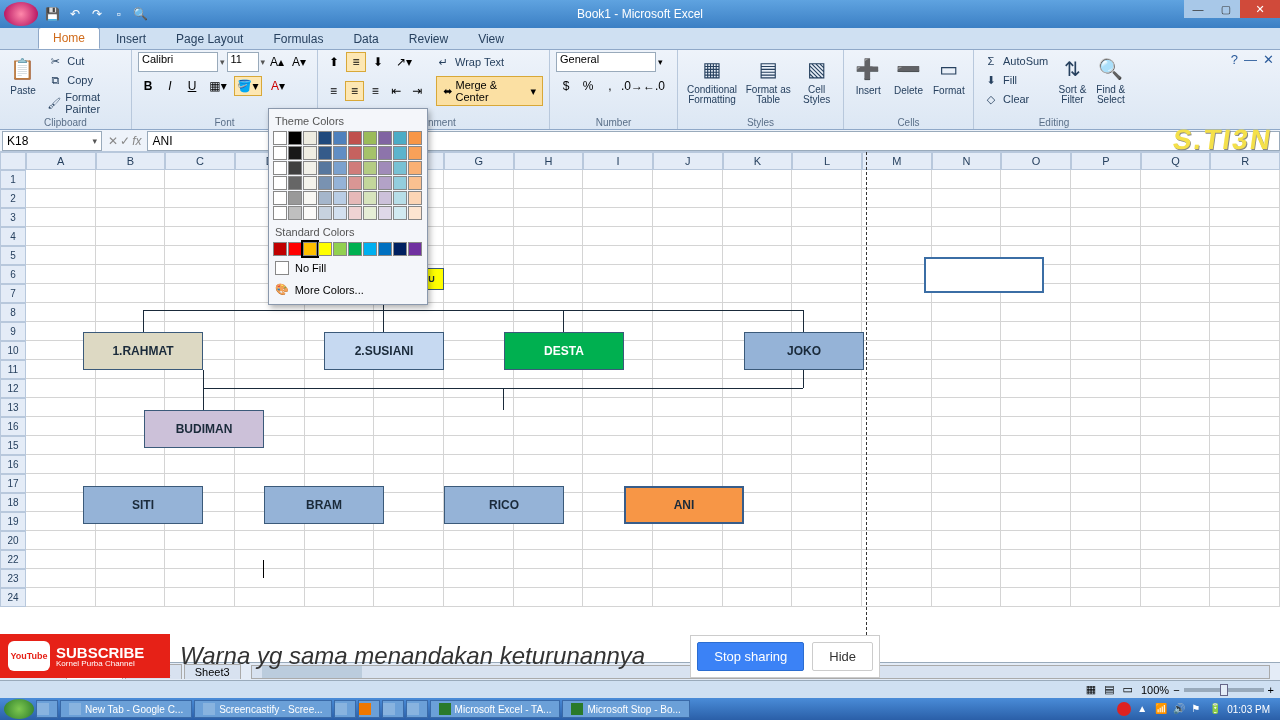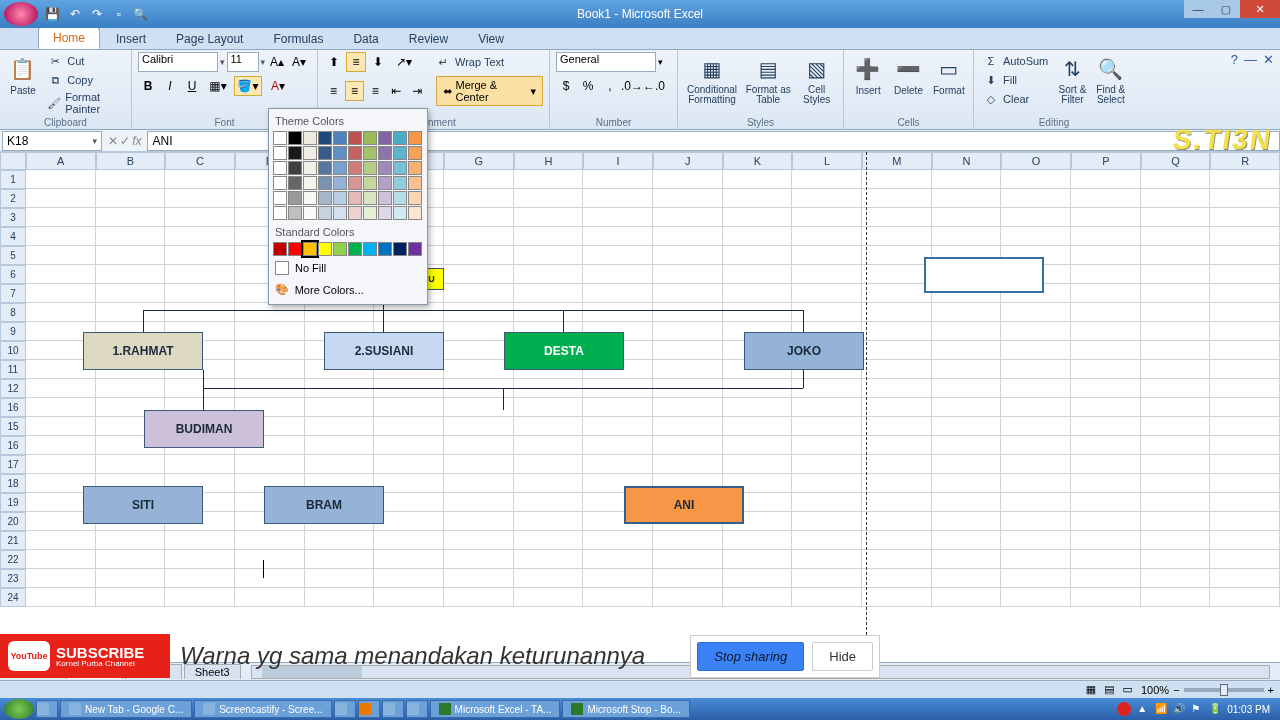--- a/index.html
+++ b/index.html
@@ -98,21 +98,21 @@
 
 .sub-overlay { position: absolute; left: 0; bottom: 42px; display: flex; align-items: center; gap: 10px; z-index: 60; }
 .yt { width: 170px; height: 44px; background: #e62117; color: #fff; display: flex; align-items: center; gap: 6px; padding: 0 8px; }
 .yt .logo { width: 42px; height: 30px; background: #fff; border-radius: 6px; color: #e62117; display: flex; align-items: center; justify-content: center; font-size: 9px; font-weight: bold; }
 .yt .txt { display: flex; flex-direction: column; line-height: 1; }
 .yt .txt .s { font-size: 15px; font-weight: bold; }
 .yt .txt .c { font-size: 8px; }
 .caption { font-size: 24px; color: #333; font-style: italic; }
 .share-box { position: absolute; bottom: 42px; right: 400px; background: #fff; border: 1px solid #ccc; padding: 6px; display: flex; gap: 8px; align-items: center; z-index: 60; }
 .share-box button { padding: 6px 16px; font-size: 13px; border: 1px solid #2b6dd1; border-radius: 2px; cursor: pointer; }
-.share-box .stop { background: #3b82f6; color: #0f172a; font-style: italic; }
+.share-box .stop { background: #3b82f6; color: #ffffff; }
 .share-box .hide { background: #fff; color: #333; border-color: #ccc; }
 
 
 .taskbar { position: absolute; bottom: 0; left: 0; right: 0; height: 22px; background: linear-gradient(#4a8cd8, #2a5fa8); display: flex; align-items: center; padding: 0 4px; gap: 2px; }
 .start { width: 30px; height: 20px; background: radial-gradient(circle, #7ec850, #2a7a2a); border-radius: 50%; }
 .tb-item { height: 18px; padding: 0 8px; background: #6ba0d8; border: 1px solid #3a6aa8; display: flex; align-items: center; font-size: 10px; color: #fff; gap: 4px; max-width: 150px; overflow: hidden; white-space: nowrap; }
 .tb-item .ico { width: 12px; height: 12px; background: #fff3; }
 .tray { margin-left: auto; display: flex; align-items: center; gap: 6px; color: #fff; font-size: 10px; padding-right: 6px; }
 .tray .tico { width: 12px; height: 12px; }
 
@@ -704,20 +704,41 @@
         <div class="cell" style="width: 70px;"></div>
         <div class="cell" style="width: 70px;"></div>
         <div class="cell" style="width: 70px;"></div>
         <div class="cell" style="width: 70px;"></div>
         <div class="cell" style="width: 70px;"></div>
         <div class="cell" style="width: 70px;"></div>
         <div class="cell" style="width: 70px;"></div>
         <div class="cell" style="width: 70px;"></div>
       </div>
       <div class="row">
+        <div class="rowhdr">13</div>
+        <div class="cell" style="width: 70px;"></div>
+        <div class="cell" style="width: 70px;"></div>
+        <div class="cell" style="width: 70px;"></div>
+        <div class="cell" style="width: 70px;"></div>
+        <div class="cell" style="width: 70px;"></div>
+        <div class="cell" style="width: 70px;"></div>
+        <div class="cell" style="width: 70px;"></div>
+        <div class="cell" style="width: 70px;"></div>
+        <div class="cell" style="width: 70px;"></div>
+        <div class="cell" style="width: 70px;"></div>
+        <div class="cell" style="width: 70px;"></div>
+        <div class="cell" style="width: 70px;"></div>
+        <div class="cell" style="width: 70px;"></div>
+        <div class="cell" style="width: 70px;"></div>
+        <div class="cell" style="width: 70px;"></div>
+        <div class="cell" style="width: 70px;"></div>
+        <div class="cell" style="width: 70px;"></div>
+        <div class="cell" style="width: 70px;"></div>
+      </div>
+      <div class="row">
         <div class="rowhdr">16</div>
         <div class="cell" style="width: 70px;"></div>
         <div class="cell" style="width: 70px;"></div>
         <div class="cell" style="width: 70px;"></div>
         <div class="cell" style="width: 70px;"></div>
         <div class="cell" style="width: 70px;"></div>
         <div class="cell" style="width: 70px;"></div>
         <div class="cell" style="width: 70px;"></div>
         <div class="cell" style="width: 70px;"></div>
         <div class="cell" style="width: 70px;"></div>
@@ -831,41 +852,20 @@
         <div class="cell" style="width: 70px;"></div>
         <div class="cell" style="width: 70px;"></div>
         <div class="cell" style="width: 70px;"></div>
         <div class="cell" style="width: 70px;"></div>
         <div class="cell" style="width: 70px;"></div>
         <div class="cell" style="width: 70px;"></div>
         <div class="cell" style="width: 70px;"></div>
       </div>
       <div class="row">
         <div class="rowhdr">20</div>
-        <div class="cell" style="width: 70px;"></div>
-        <div class="cell" style="width: 70px;"></div>
-        <div class="cell" style="width: 70px;"></div>
-        <div class="cell" style="width: 70px;"></div>
-        <div class="cell" style="width: 70px;"></div>
-        <div class="cell" style="width: 70px;"></div>
-        <div class="cell" style="width: 70px;"></div>
-        <div class="cell" style="width: 70px;"></div>
-        <div class="cell" style="width: 70px;"></div>
-        <div class="cell" style="width: 70px;"></div>
-        <div class="cell" style="width: 70px;"></div>
-        <div class="cell" style="width: 70px;"></div>
-        <div class="cell" style="width: 70px;"></div>
-        <div class="cell" style="width: 70px;"></div>
-        <div class="cell" style="width: 70px;"></div>
-        <div class="cell" style="width: 70px;"></div>
-        <div class="cell" style="width: 70px;"></div>
-        <div class="cell" style="width: 70px;"></div>
-      </div>
-      <div class="row">
-        <div class="rowhdr">21</div>
         <div class="cell" style="width: 70px;"></div>
         <div class="cell" style="width: 70px;"></div>
         <div class="cell" style="width: 70px;"></div>
         <div class="cell" style="width: 70px;"></div>
         <div class="cell" style="width: 70px;"></div>
         <div class="cell" style="width: 70px;"></div>
         <div class="cell" style="width: 70px;"></div>
         <div class="cell" style="width: 70px;"></div>
         <div class="cell" style="width: 70px;"></div>
         <div class="cell" style="width: 70px;"></div>
@@ -979,20 +979,23 @@
 
   <div class="box" style="left:118px; top:258px; width:120px; height:38px; background:#ccc1d9">
       <span>BUDIMAN</span>
     </div>
 
   <div class="box" style="left:238px; top:334px; width:120px; height:38px; background:#95b3d7">
       <span>BRAM</span>
     </div>
   <div class="box" style="left:57px; top:334px; width:120px; height:38px; background:#95b3d7">
       <span>SITI</span>
+    </div>
+  <div class="box" style="left:418px; top:334px; width:120px; height:38px; background:#95b3d7">
+      <span>RICO</span>
     </div>
   <div class="box" style="left:598px; top:334px; width:120px; height:38px; background:#f79646; border:2px solid #385d8a">
       <span>ANI</span>
     </div>
 
   <div class="sel" style="left:898px; top:105px"></div>
 
   <div style="position:absolute; left:237px; top:408px; width:1px; height:18px; background:#000"></div>
 </div>
 

